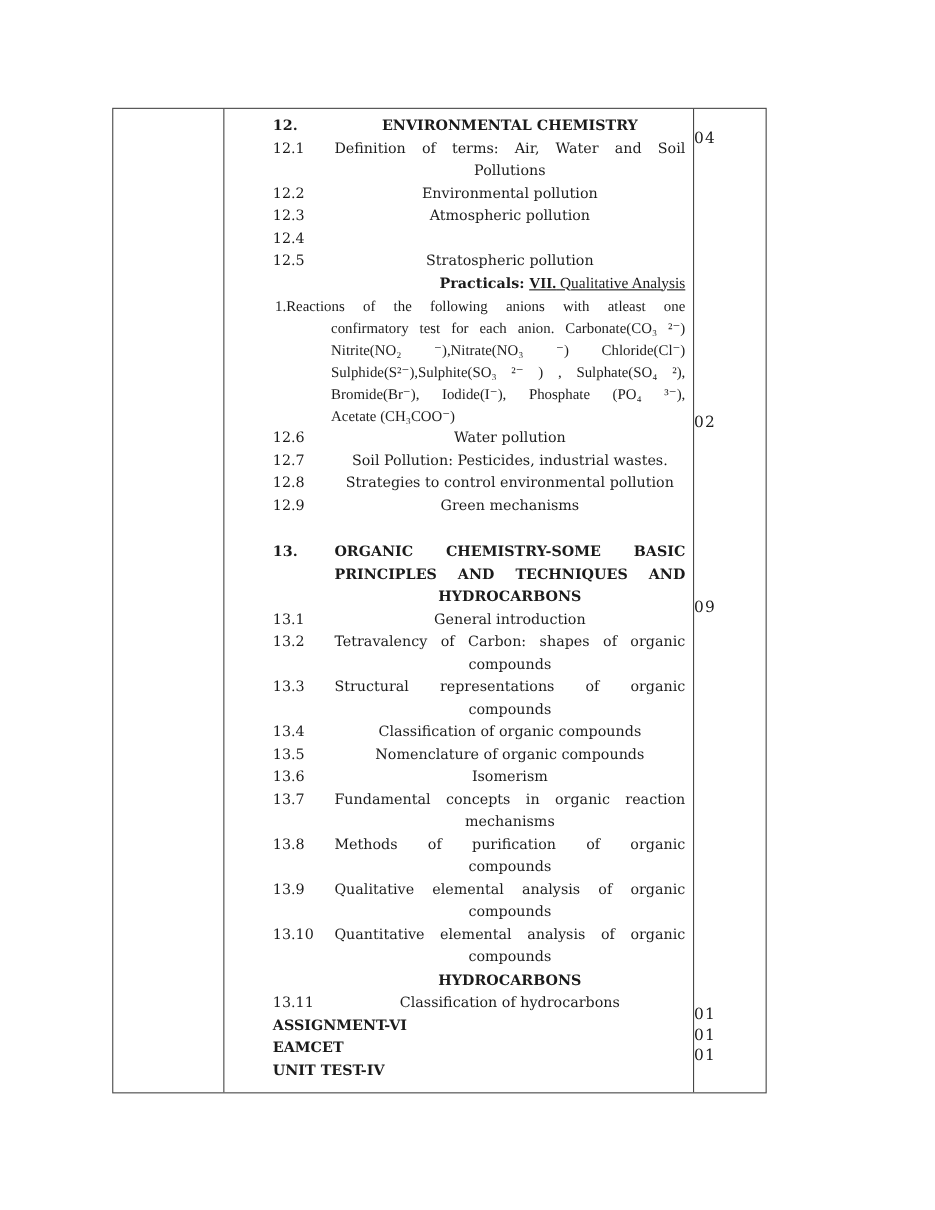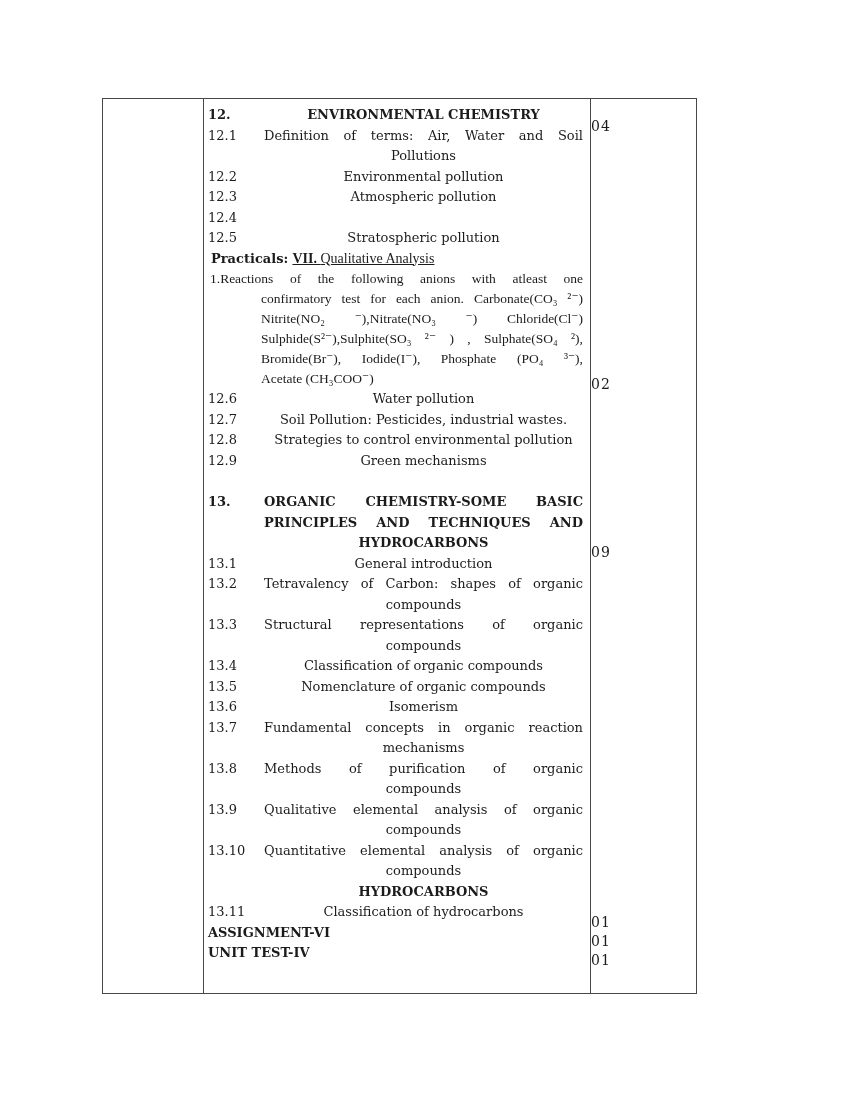--- a/index.html
+++ b/index.html
@@ -35,20 +35,21 @@
   }
   .col-left {
     width: 101px;
     border-right: 1px solid #474747;
   }
   .col-main {
     width: 387px;
     border-right: 1px solid #474747;
     padding: 6px 7px 0 4px;
     overflow: hidden;
+    margin-left: 40px;
   }
   .col-hours {
     flex: 1;
     position: relative;
     font-size: 14px;
   }
   .hour {
     position: absolute;
     left: 0;
     width: 100%;
@@ -72,20 +73,21 @@
   .bold { font-weight: bold; }
   .tline { min-height: 20.5px; text-align: center; }
   .jl {
     text-align: justify;
     text-align-last: justify;
   }
   .practicals {
     font-size: 13px;
     line-height: 20.5px;
     padding-left: 3px;
+    text-align: right;
   }
   .practicals .pb { font-weight: bold; }
   .practicals .times {
     font-family: "Liberation Serif", "DejaVu Serif", serif;
     font-size: 14px;
   }
   .practicals .ul { text-decoration: underline; }
   .para {
     font-family: "Liberation Serif", "DejaVu Serif", serif;
     font-size: 13.5px;
@@ -257,20 +259,21 @@
             <div class="tline">HYDROCARBONS</div>
           </span>
         </div>
         <div class="row">
           <span class="num">13.11</span>
           <span class="text">
             <div class="tline">Classification of hydrocarbons</div>
           </span>
         </div>
         <div class="centerline">ASSIGNMENT-VI</div>
+        <div class="centerline">EAMCET</div>
         <div class="centerline">UNIT TEST-IV</div>
       </div>
     <div class="col col-hours" id="hours-col">
         <div class="hour" style="top: 18px;">04</div>
         <div class="hour" style="top: 276px;">02</div>
         <div class="hour" style="top: 444px;">09</div>
         <div class="hour" style="top: 814px;">01</div>
         <div class="hour" style="top: 833px;">01</div>
         <div class="hour" style="top: 852px;">01</div>
       </div>

